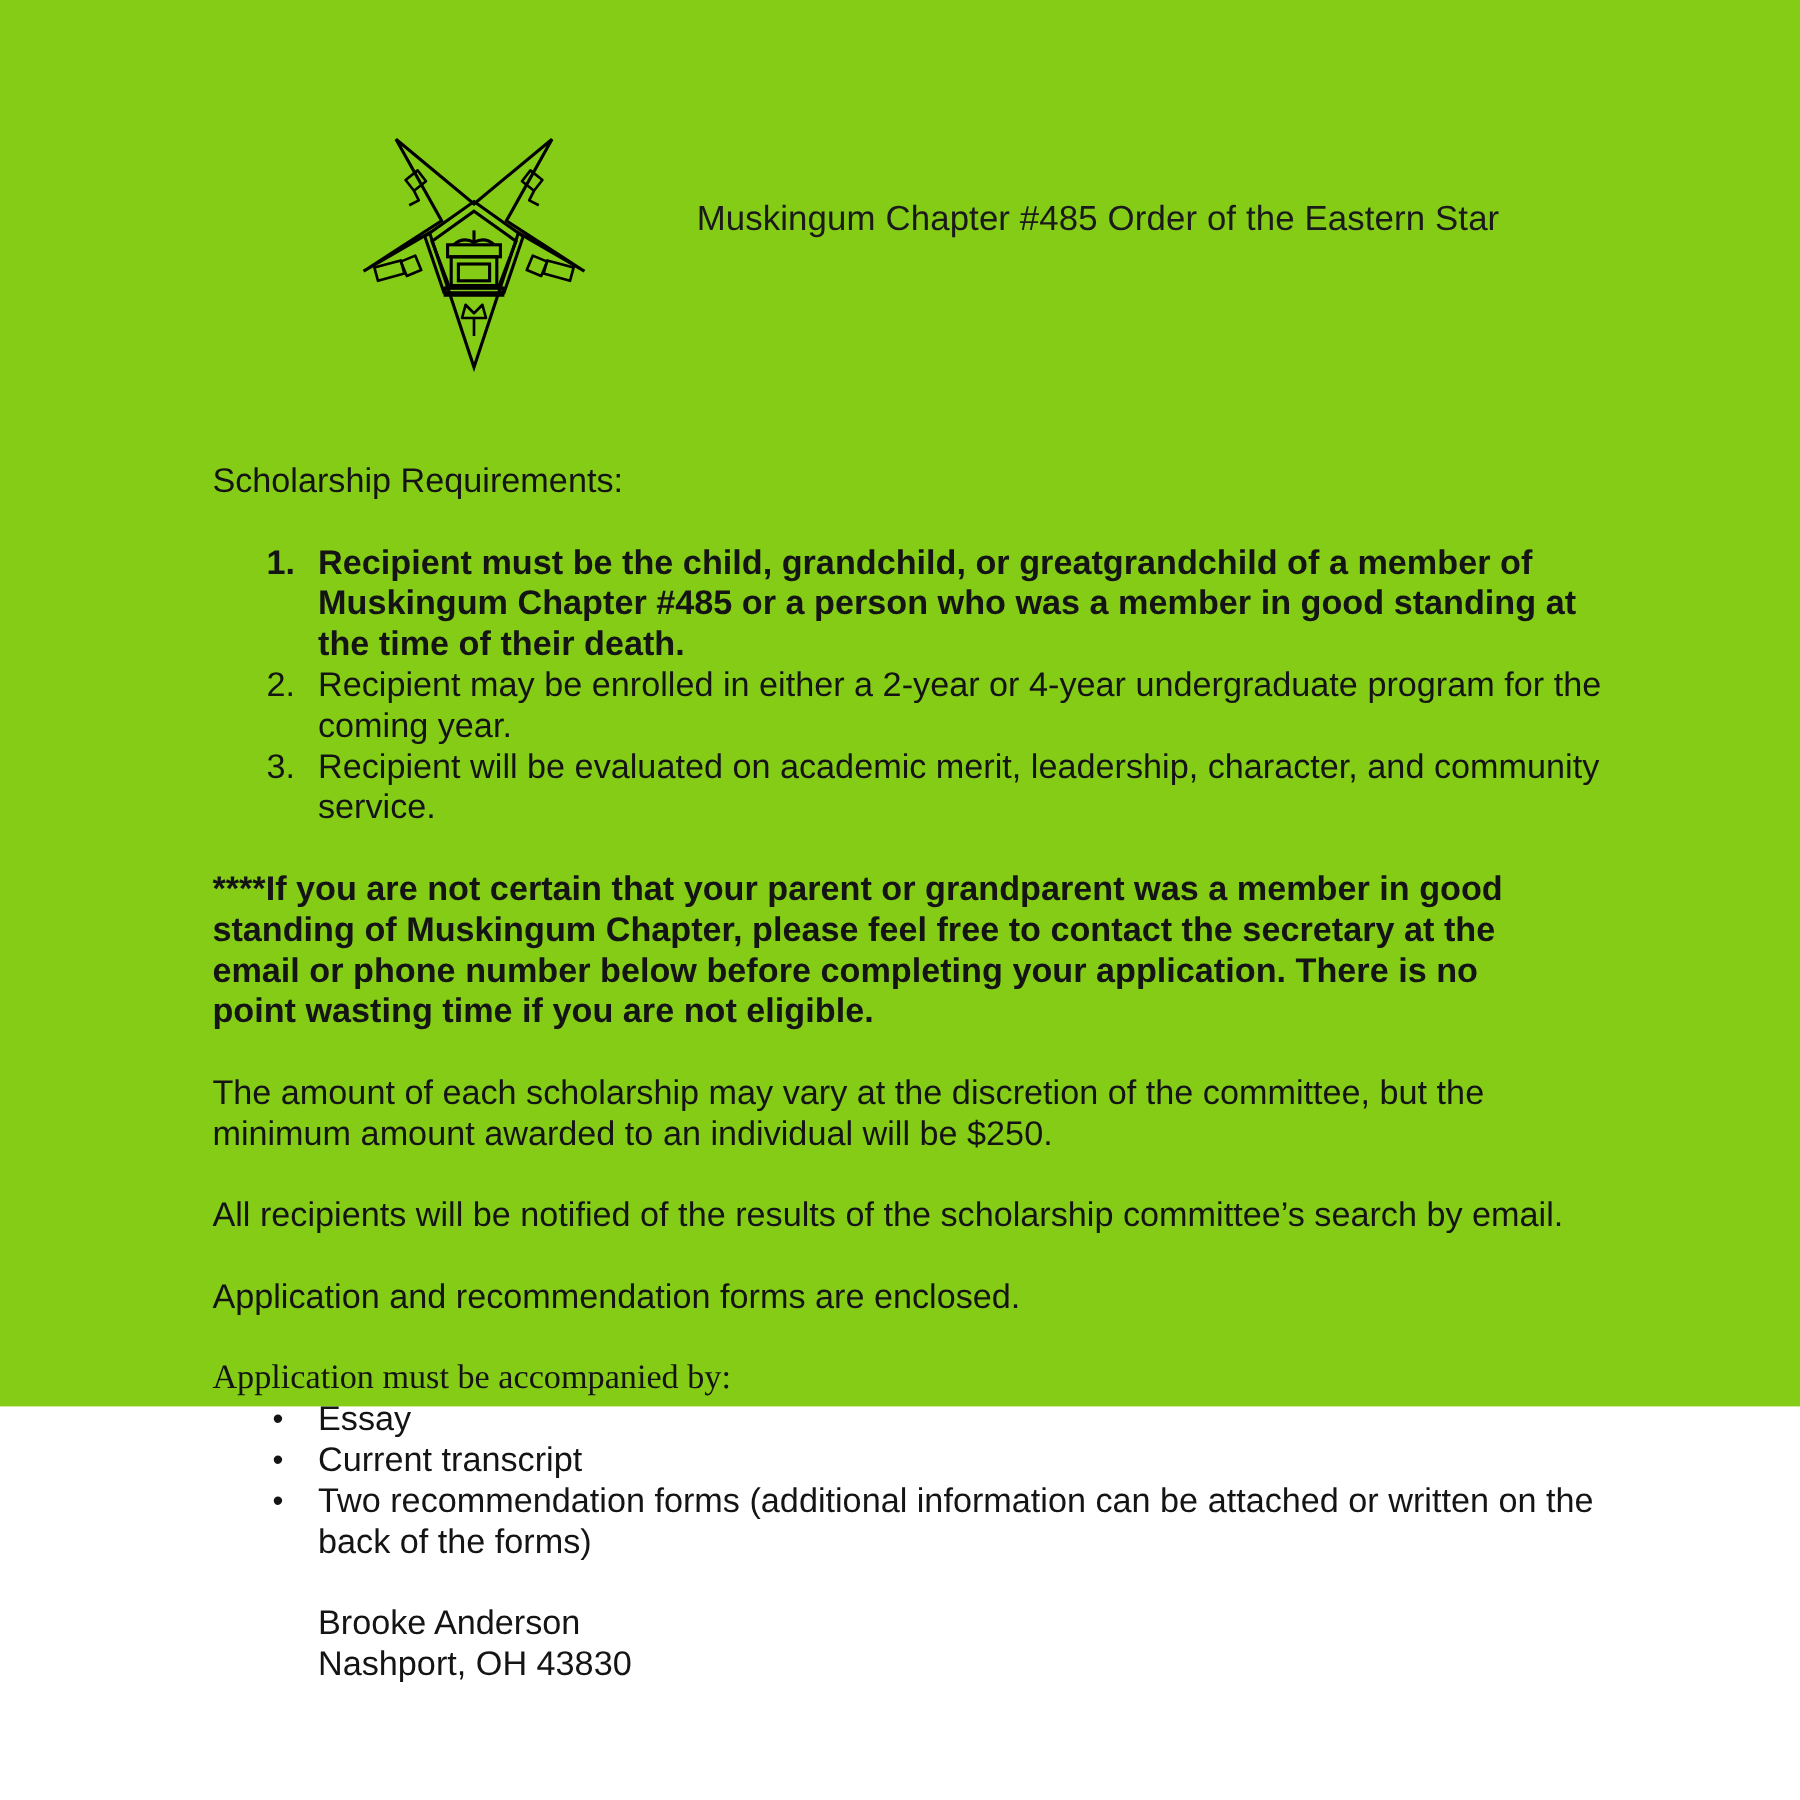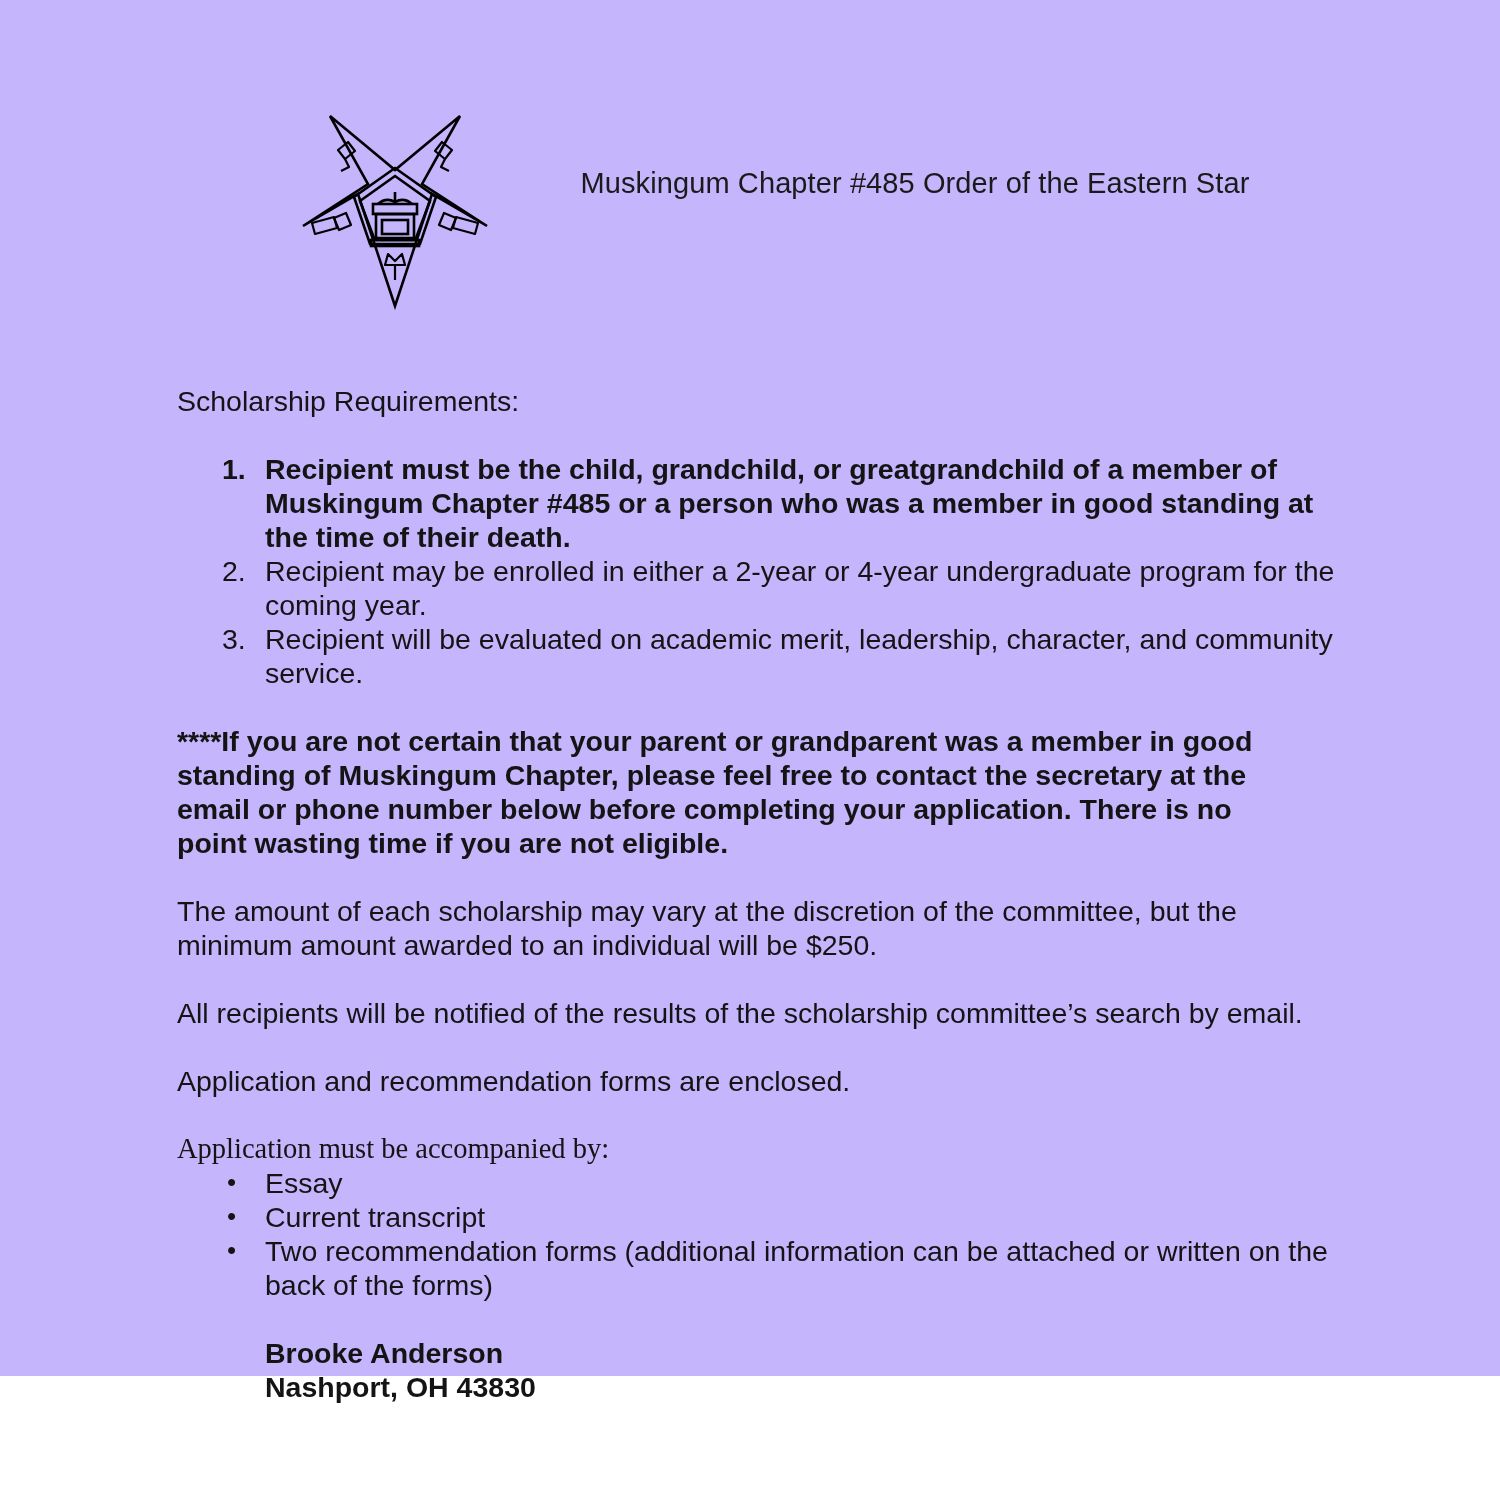--- a/index.html
+++ b/index.html
@@ -12,22 +12,22 @@
     height: 1500px;
     font-family: "Liberation Sans", sans-serif;
     color: #000000;
     overflow: hidden;
     position: relative;
   }
 
   .page {
     position: relative;
     width: 1500px;
-    height: 1376px;
-    background: #c4b5fd;
+    height: 1172px;
+    background: #84cc16;
   }
 
   
   .header {
     position: absolute;
     top: 104px;
     left: 0;
     width: 1500px;
     height: 215px;
   }
@@ -121,21 +121,20 @@
     position: absolute;
     left: 50px;
     top: -1px;
     font-size: 26px;
     line-height: 34px;
   }
 
   
   .address-block {
     padding-left: 88px;
-    font-weight: bold;
   }
   .address-line { margin: 0; }
 
   .spacer-line { height: 34px; }
 </style>
 </head>
 <body>
 
 <div class="page">
 

